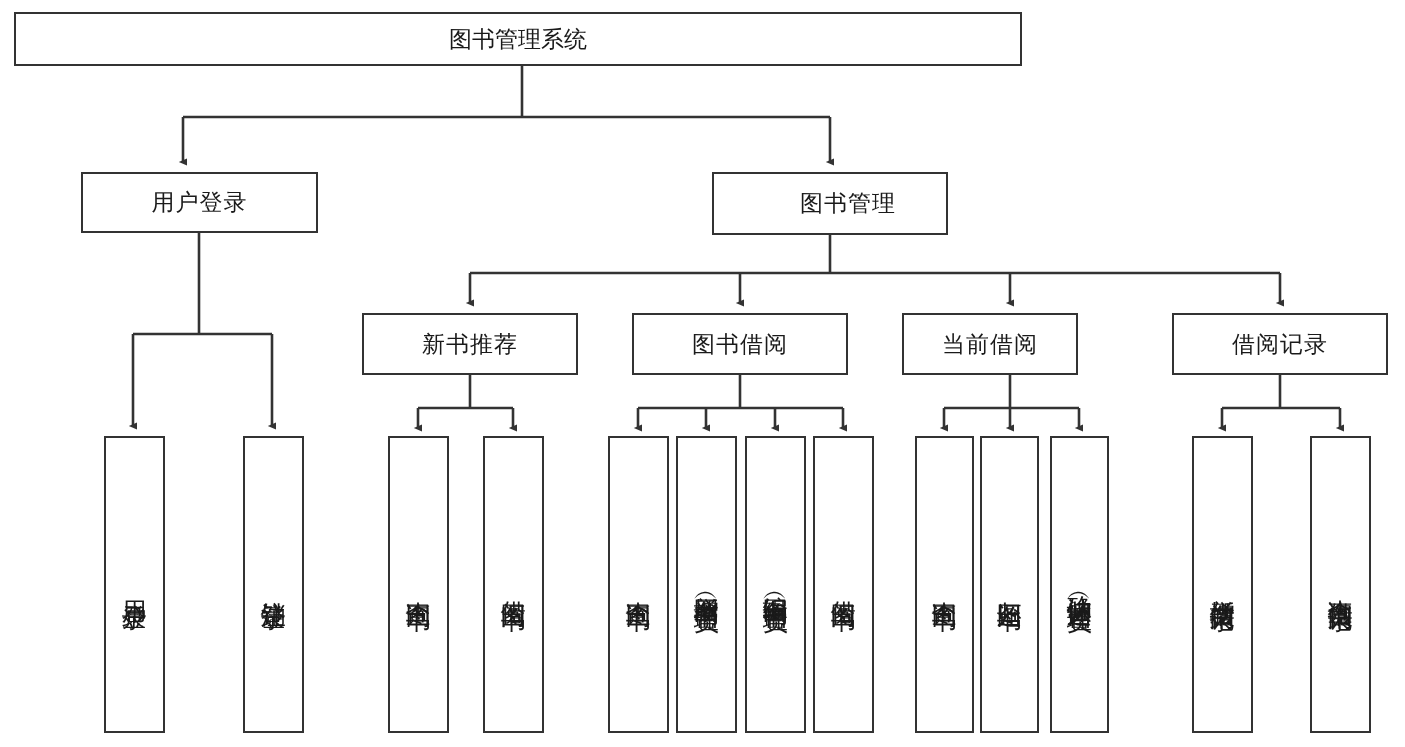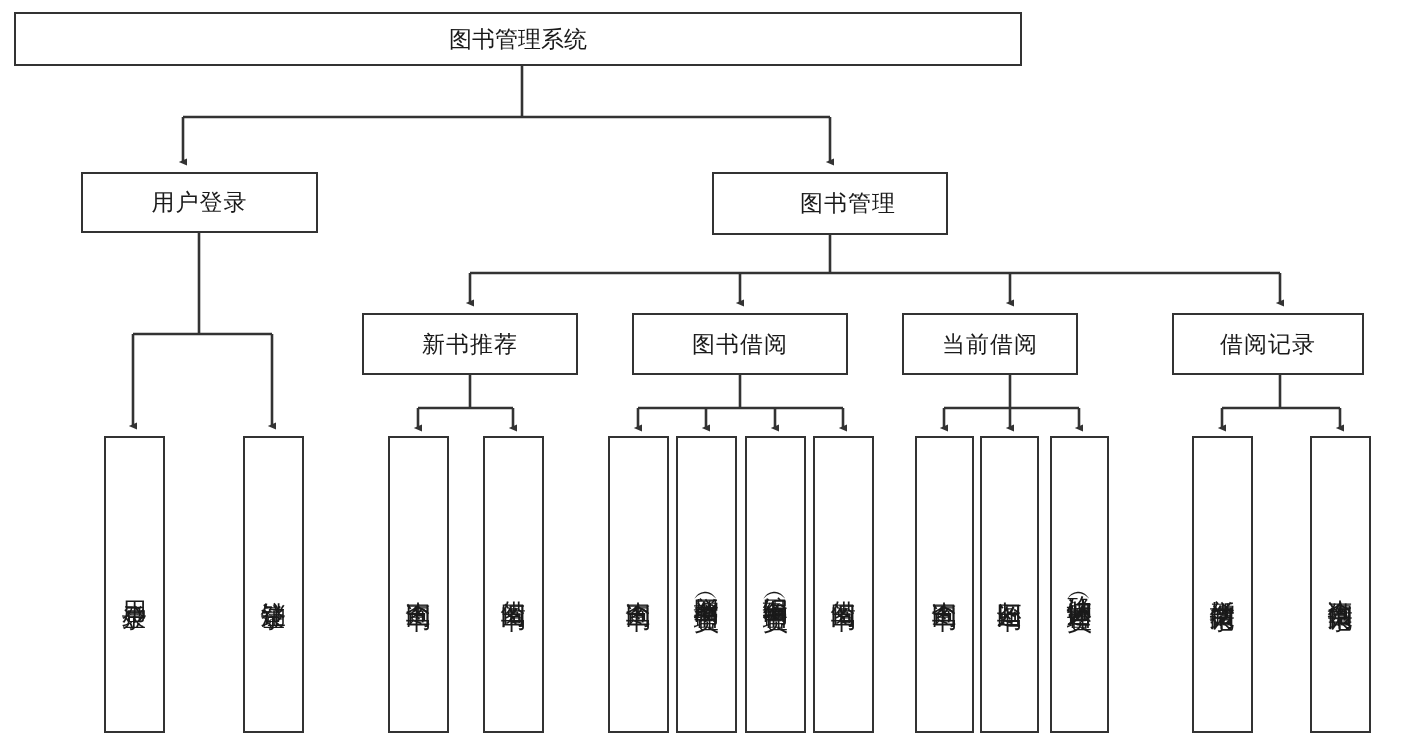--- a/index.html
+++ b/index.html
@@ -132,21 +132,21 @@
 
   <div class="node node-h" style="left:632px; top:313px; width:216px; height:62px;">
     <span>图书借阅</span>
   </div>
   <div class="node node-h" style="left:362px; top:313px; width:216px; height:62px;">
     <span>新书推荐</span>
   </div>
   <div class="node node-h" style="left:902px; top:313px; width:176px; height:62px;">
     <span>当前借阅</span>
   </div>
-  <div class="node node-h" style="left:1172px; top:313px; width:192px; height:62px;">
+  <div class="node node-h" style="left:1172px; top:313px; width:216px; height:62px;">
     <span>借阅记录</span>
   </div>
 
   <div class="node node-v" style="left:104px; top:436px; width:61px; height:297px;">
     <span class="vtext">用户登录</span>
   </div>
   <div class="node node-v" style="left:243px; top:436px; width:61px; height:297px;">
     <span class="vtext">注销登录</span>
   </div>
   <div class="node node-v" style="left:388px; top:436px; width:61px; height:297px;">

